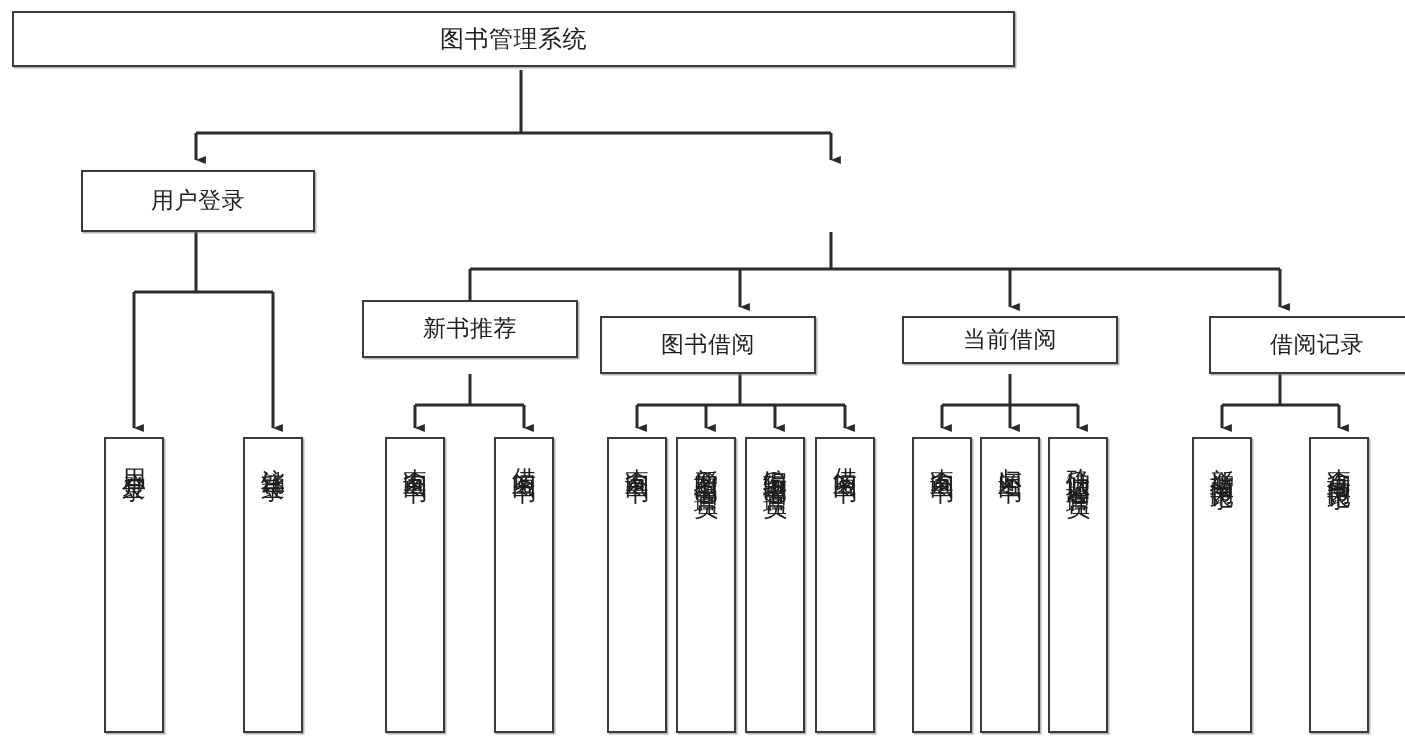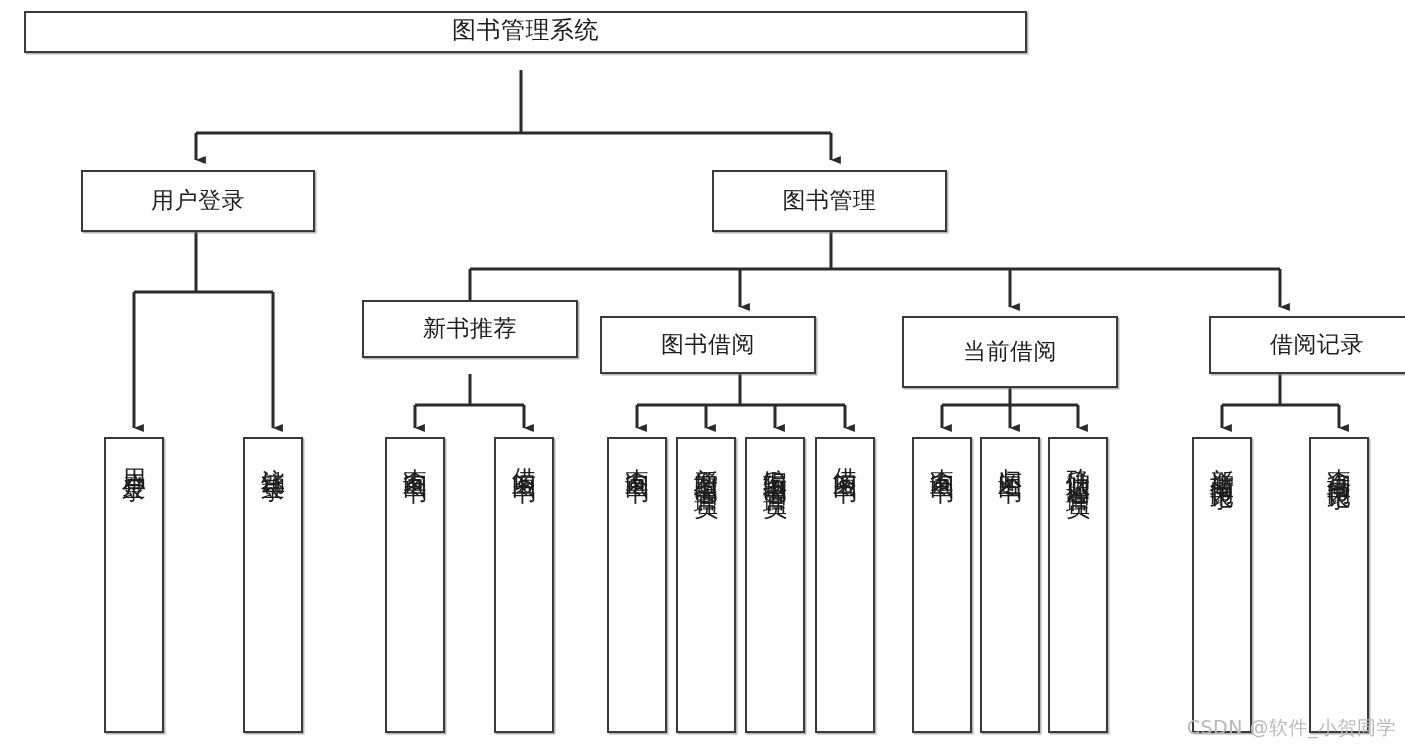--- a/index.html
+++ b/index.html
@@ -133,41 +133,38 @@
       <path d="M1010,405 L1010,428" marker-end="url(#arrowhead)"></path>
       <path d="M1078,405 L1078,428" marker-end="url(#arrowhead)"></path>
 
       <path d="M1280,374 L1280,405"></path>
       <path d="M1222,405 L1339,405"></path>
       <path d="M1222,405 L1222,428" marker-end="url(#arrowhead)"></path>
       <path d="M1339,405 L1339,428" marker-end="url(#arrowhead)"></path>
     </g>
   </svg>
 
-  <div class="node horiz root" style="left:24px; top:11px; width:1003px; height:42px;font-family:Liberation Mono, monospace;">
+  <div class="node horiz root" style="left:12px; top:11px; width:1003px; height:56px;">
     <span class="node-label">图书管理系统</span>
   </div>
 
   <div class="node horiz" style="left:81px; top:170px; width:234px; height:62px;">
     <span class="node-label">用户登录</span>
   </div>
 
-  <div class="node horiz" style="left:712px; top:170px; width:235px; height:62px;">
-    <span class="node-label">图书管理</span>
-  </div>
 
   <div class="node horiz" style="left:362px; top:300px; width:216px; height:58px;">
     <span class="node-label">新书推荐</span>
   </div>
 
   <div class="node horiz" style="left:600px; top:316px; width:216px; height:58px;">
     <span class="node-label">图书借阅</span>
   </div>
 
-  <div class="node horiz" style="left:902px; top:316px; width:216px; height:72px;">
+  <div class="node horiz" style="left:902px; top:316px; width:216px; height:48px;">
     <span class="node-label">当前借阅</span>
   </div>
 
   <div class="node horiz" style="left:1172px; top:316px; width:216px; height:58px;margin-left:37px;">
     <span class="node-label">借阅记录</span>
   </div>
 
   <div class="node vert" style="left:104px; top:437px; width:60px; height:296px;">
     <span class="node-label">用户登录</span>
   </div>
@@ -205,15 +202,14 @@
     <span class="node-label">确认归还（管理员）</span>
   </div>
 
   <div class="node vert" style="left:1192px; top:437px; width:60px; height:296px;">
     <span class="node-label">新增借阅记录</span>
   </div>
   <div class="node vert" style="left:1309px; top:437px; width:60px; height:296px;">
     <span class="node-label">查询借阅记录</span>
   </div>
 
-  <div class="watermark">CSDN @软件_小贺同学</div>
 
 </div>
 
 </body></html>

